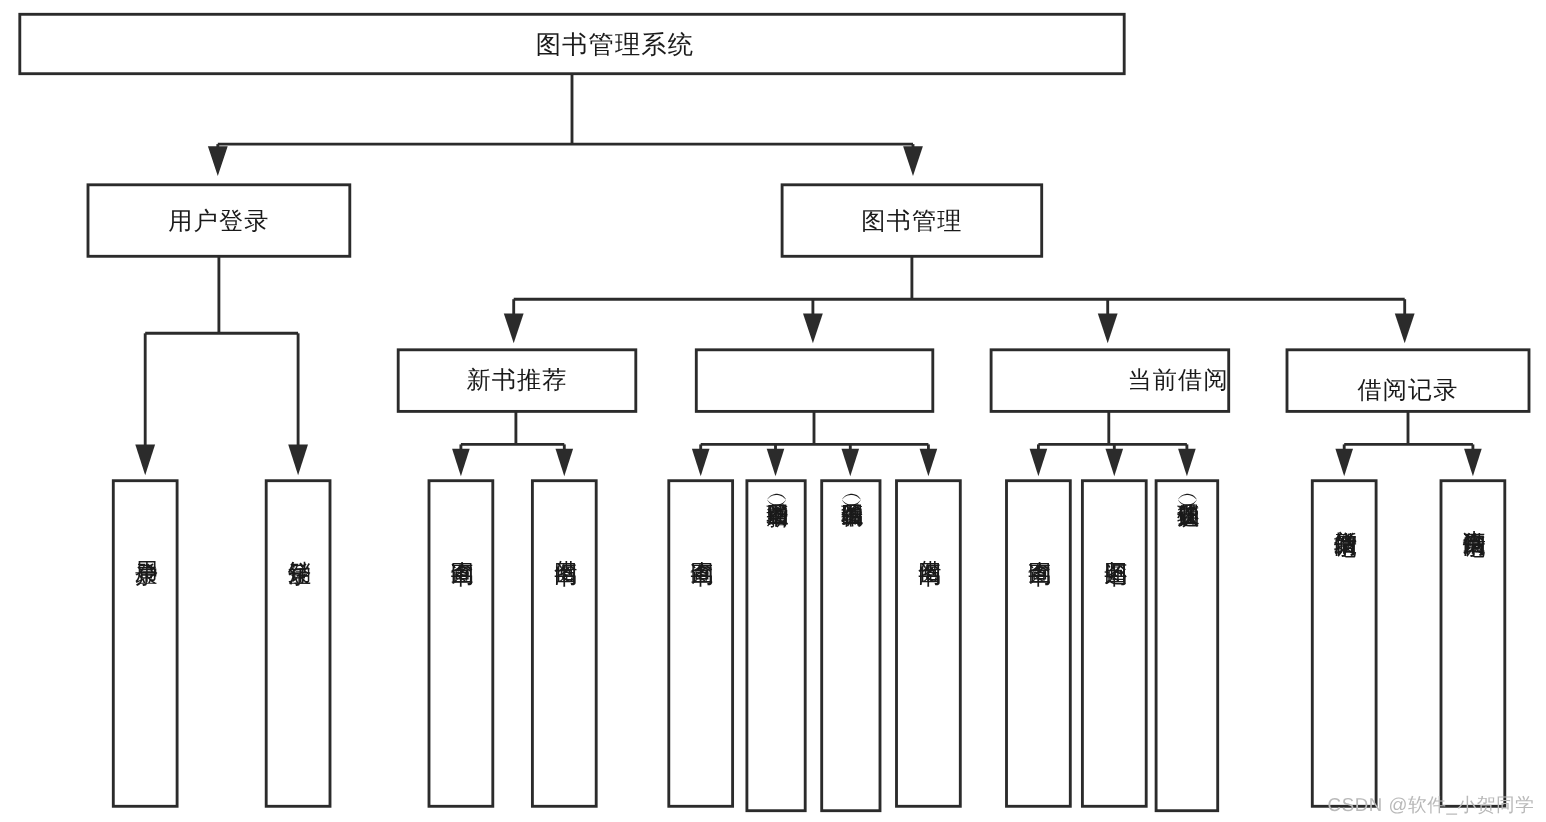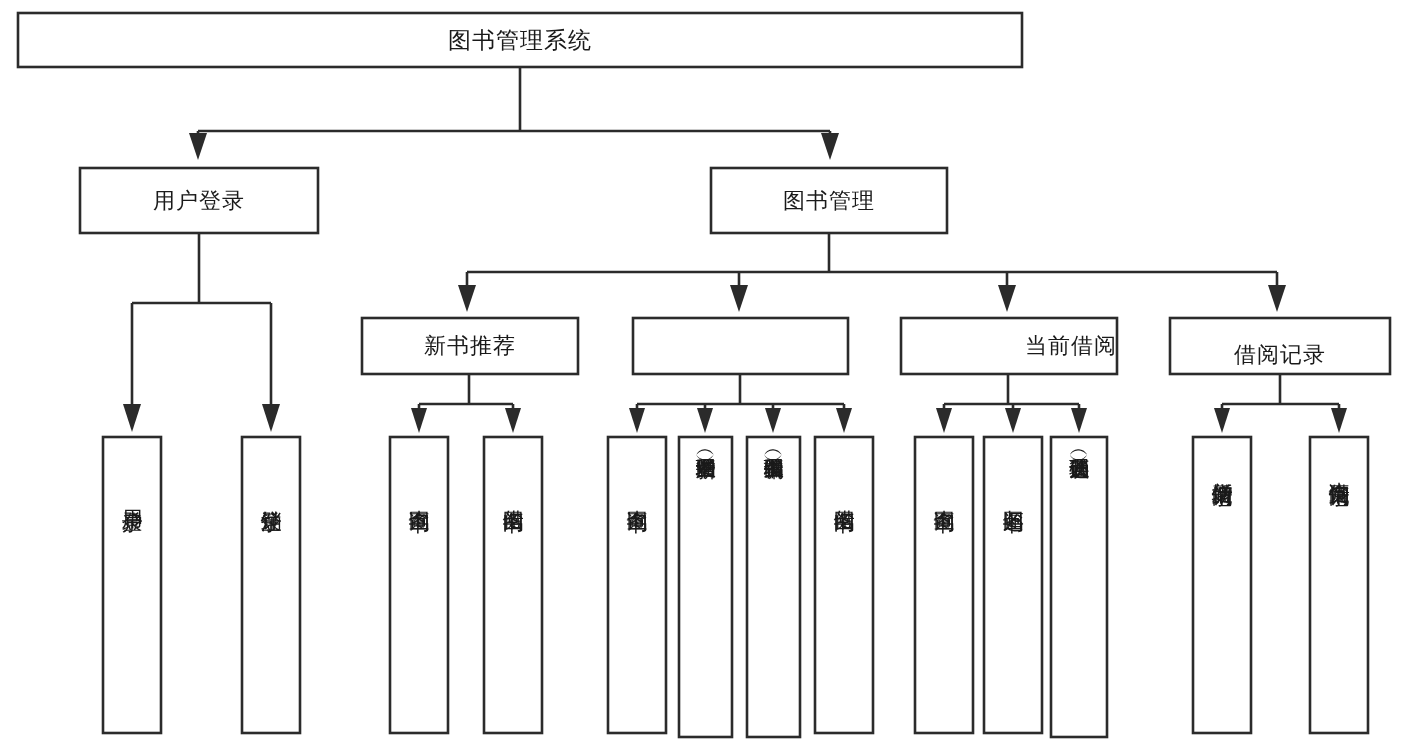--- a/index.html
+++ b/index.html
@@ -194,21 +194,21 @@
     <rect class="node-box" x="679" y="437" width="53" height="300"></rect>
     <rect class="node-box" x="747" y="437" width="53" height="300"></rect>
     <rect class="node-box" x="815" y="437" width="58" height="296"></rect>
     <rect class="node-box" x="915" y="437" width="58" height="296"></rect>
     <rect class="node-box" x="984" y="437" width="58" height="296"></rect>
     <rect class="node-box" x="1051" y="437" width="56" height="300"></rect>
     <rect class="node-box" x="1193" y="437" width="58" height="296"></rect>
     <rect class="node-box" x="1310" y="437" width="58" height="296"></rect>
   </svg>
 
-  <div class="horiz-text-wrap" style="left:18px; top:13px; width:1004px; height:54px;">
+  <div class="horiz-text-wrap" style="left:18px; top:13px; width:1004px; height:54px;padding-left:39px;">
     <span class="horiz-text root-text">图书管理系统</span>
   </div>
 
   <div class="horiz-text-wrap" style="left:80px; top:168px; width:238px; height:65px;">
     <span class="horiz-text">用户登录</span>
   </div>
   <div class="horiz-text-wrap" style="left:711px; top:168px; width:236px; height:65px;">
     <span class="horiz-text">图书管理</span>
   </div>
 
@@ -255,14 +255,15 @@
   <div class="vert-text-wrap" style="left:1051px; top:437px; width:56px; height:300px; padding-top:6px;">
     <span class="vert-text narrow">确认归还（管理员）</span>
   </div>
   <div class="vert-text-wrap" style="left:1193px; top:437px; width:58px; height:296px; padding-top:28px;">
     <span class="vert-text">新增借阅记录</span>
   </div>
   <div class="vert-text-wrap" style="left:1310px; top:437px; width:58px; height:296px; padding-top:28px;">
     <span class="vert-text">查询借阅记录</span>
   </div>
 
+  <div class="watermark">CSDN @软件_小贺同学</div>
 
 </div>
 
 </body></html>

